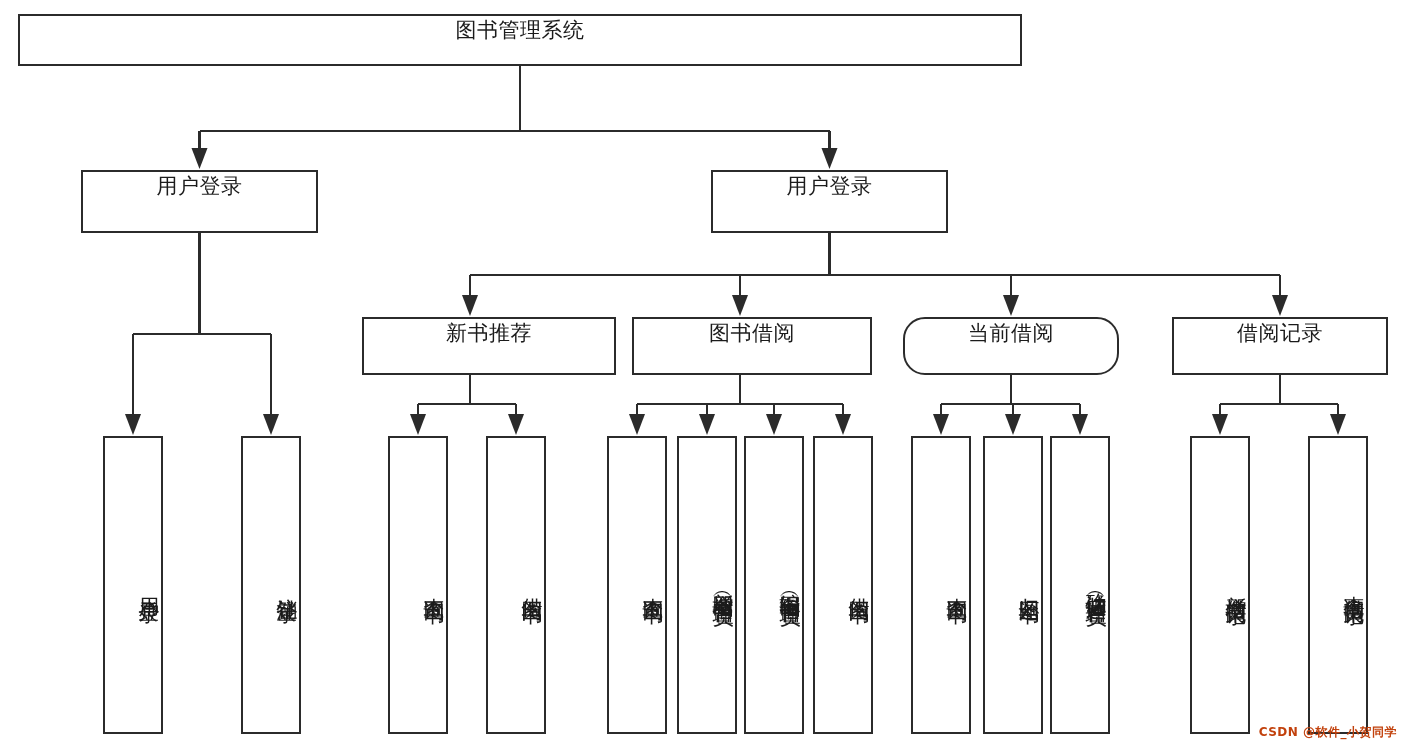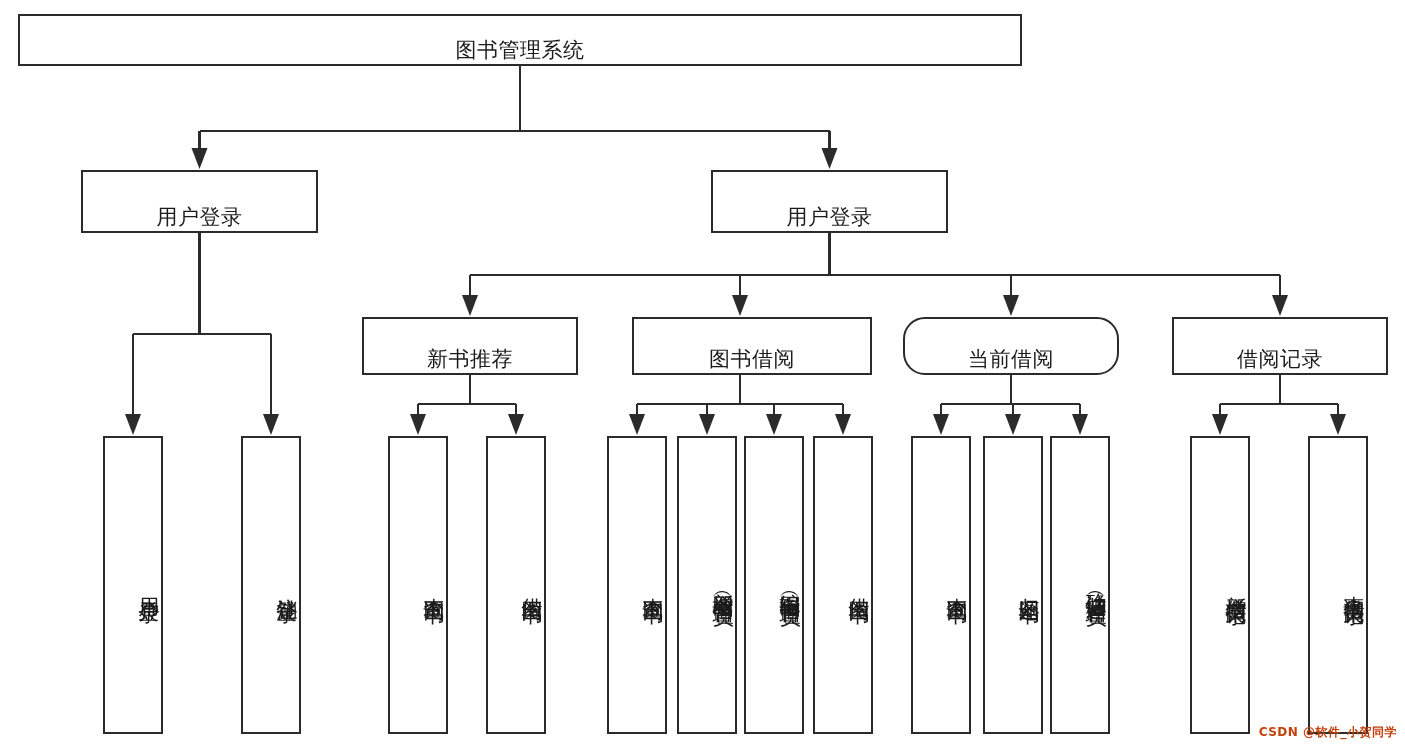--- a/index.html
+++ b/index.html
@@ -23,21 +23,21 @@
     top: 0;
     width: 1405px;
     height: 747px;
   }
   .node {
     position: absolute;
     box-sizing: border-box;
     border: 2px solid #2b2b2b;
     background: #ffffff;
     display: flex;
-    align-items: flex-end;
+    align-items: flex-start;
     justify-content: center;
     color: #1b1b1b;
     z-index: 2;
   }
   .node.horiz {
     font-size: 21px;
     letter-spacing: 0.5px;
   }
   .node.vert {
     writing-mode: vertical-rl;
@@ -126,21 +126,21 @@
   <div id="nodes-layer">
       <div class="node horiz" style="left: 18px; top: 14px; width: 1004px; height: 52px;">
         <span>图书管理系统</span>
       </div>
       <div class="node horiz" style="left: 81px; top: 170px; width: 237px; height: 63px;">
         <span>用户登录</span>
       </div>
       <div class="node horiz" style="left: 711px; top: 170px; width: 237px; height: 63px;">
         <span>用户登录</span>
       </div>
-      <div class="node horiz" style="left: 362px; top: 317px; width: 216px; height: 58px;">
+      <div class="node horiz" style="left: 362px; top: 317px; width: 254px; height: 58px;">
         <span>新书推荐</span>
       </div>
       <div class="node horiz" style="left: 632px; top: 317px; width: 240px; height: 58px;">
         <span>图书借阅</span>
       </div>
       <div class="node horiz" style="left: 903px; top: 317px; width: 216px; height: 58px; border-radius: 22px;">
         <span>当前借阅</span>
       </div>
       <div class="node horiz" style="left: 1172px; top: 317px; width: 216px; height: 58px; font-family: Liberation Mono, monospace;">
         <span>借阅记录</span>

